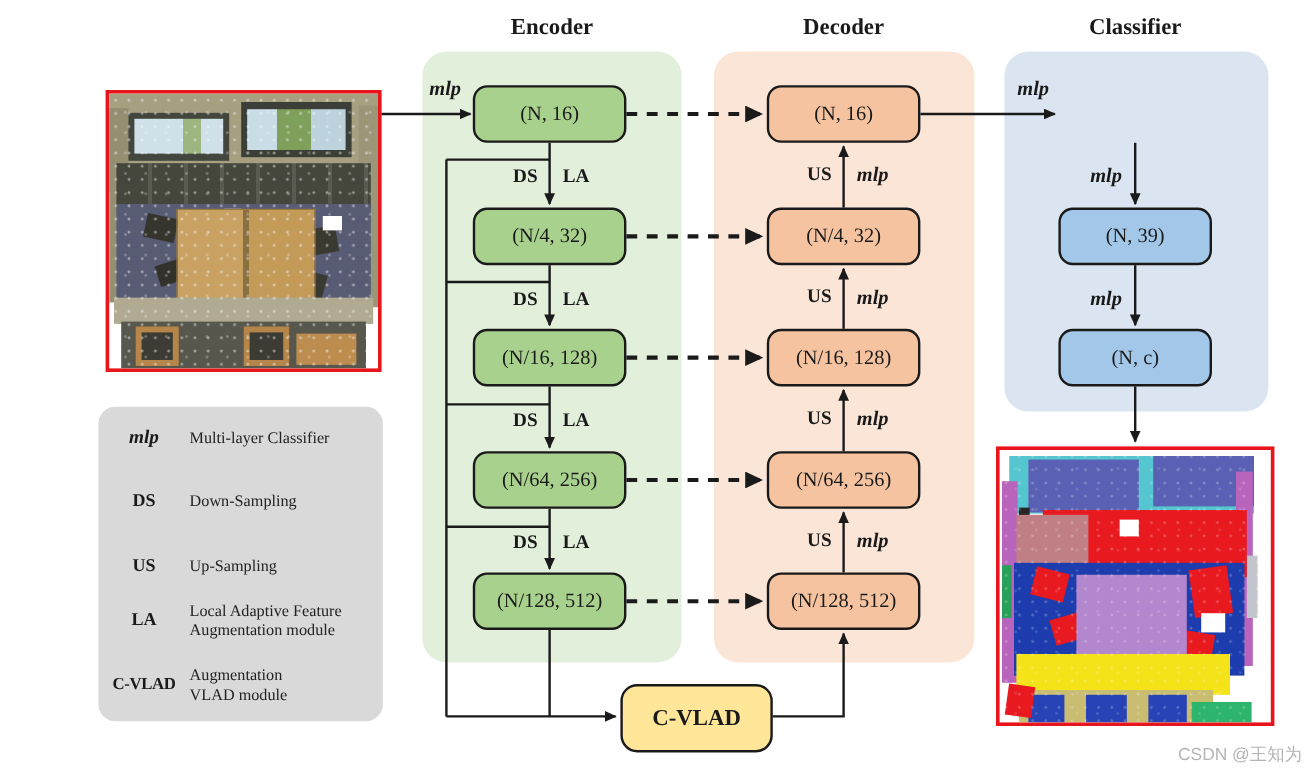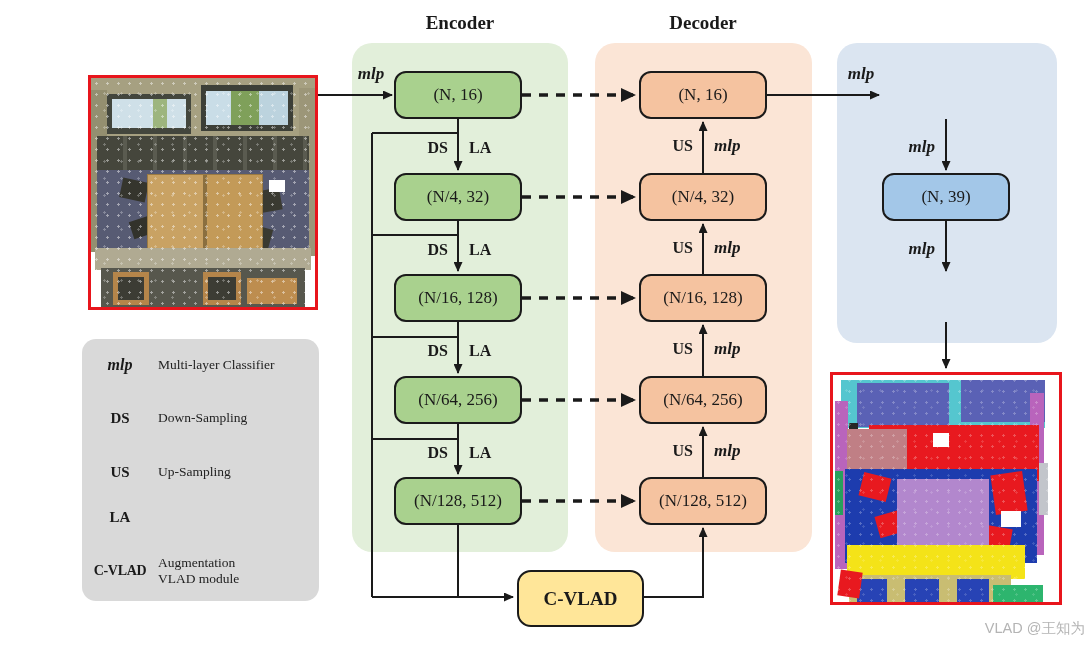--- a/index.html
+++ b/index.html
@@ -42,20 +42,21 @@
   .watermark{position:absolute;right:6px;top:619px;font-family:"Liberation Sans", sans-serif;
              font-size:14.5px;color:#b4b4b4;z-index:9;}
 </style>
 </head>
 <body>
 
 <div class="canvas">
 
   <div class="hdr" style="left:633px;top:12px;width:140px;">Decoder</div>
   <div class="hdr" style="left:390px;top:12px;width:140px;">Encoder</div>
+  <div class="hdr" style="left:876px;top:12px;width:140px;">Classifier</div>
 
   <div class="panel panel-enc" style="left:352px;top:43px;width:216px;height:509px;"></div>
   <div class="panel panel-dec" style="left:595px;top:43px;width:217px;height:509px;"></div>
   <div class="panel panel-cls" style="left:837px;top:43px;width:220px;height:300px;"></div>
 
   <svg class="arrow-layer" width="1091" height="645" viewBox="0 0 1091 645">
     <defs>
       <marker id="ah" viewBox="0 0 10 9" refX="9" refY="4.5" markerWidth="10" markerHeight="9" orient="auto" markerUnits="userSpaceOnUse">
         <path d="M0,0 L10,4.5 L0,9 Z" fill="#1a1a1a"></path>
       </marker>
@@ -101,20 +102,21 @@
   <div class="nodebox box-enc" style="left:394px;top:376px;">(N/64, 256)</div>
   <div class="nodebox box-enc" style="left:394px;top:477px;">(N/128, 512)</div>
 
   <div class="nodebox box-dec" style="left:639px;top:71px;">(N, 16)</div>
   <div class="nodebox box-dec" style="left:639px;top:173px;">(N/4, 32)</div>
   <div class="nodebox box-dec" style="left:639px;top:274px;">(N/16, 128)</div>
   <div class="nodebox box-dec" style="left:639px;top:376px;">(N/64, 256)</div>
   <div class="nodebox box-dec" style="left:639px;top:477px;">(N/128, 512)</div>
 
   <div class="nodebox box-cls" style="left:882px;top:173px;">(N, 39)</div>
+  <div class="nodebox box-cls" style="left:882px;top:274px;">(N, c)</div>
 
   <div class="nodebox box-cvlad" style="left:517px;top:570px;">C-VLAD</div>
 
   <div class="lbl lbl-mlp t-center" style="left:350px;top:64px;width:42px;">mlp</div>
 
   <div class="lbl t-right" style="left:404px;top:139px;width:44px;">DS</div>
   <div class="lbl t-left" style="left:469px;top:139px;width:44px;">LA</div>
   <div class="lbl t-right" style="left:404px;top:241px;width:44px;">DS</div>
   <div class="lbl t-left" style="left:469px;top:241px;width:44px;">LA</div>
   <div class="lbl t-right" style="left:404px;top:342px;width:44px;">DS</div>
@@ -168,20 +170,22 @@
     <div class="legend-row" style="top:61px;height:36px;">
       <div class="legend-key">DS</div>
       <div class="legend-desc">Down-Sampling</div>
     </div>
     <div class="legend-row" style="top:115px;height:36px;">
       <div class="legend-key">US</div>
       <div class="legend-desc">Up-Sampling</div>
     </div>
     <div class="legend-row" style="top:154px;height:48px;">
       <div class="legend-key">LA</div>
+      <div class="legend-desc">Local Adaptive Feature
+Augmentation module</div>
     </div>
     <div class="legend-row" style="top:208px;height:48px;">
       <div class="legend-key key-cvlad">C-VLAD</div>
       <div class="legend-desc">Augmentation
 VLAD module</div>
     </div>
   </div>
 
   <div class="photo" style="left:830px;top:372px;width:232px;height:233px;">
     <div class="abs" style="left:8px;top:5px;width:204px;height:48px;background:#55c6cf;"></div>
@@ -205,15 +209,15 @@
     <div class="abs" style="left:14px;top:170px;width:178px;height:34px;background:#f4e318;"></div>
     <div class="abs" style="left:16px;top:200px;width:162px;height:27px;background:#c9bd72;"></div>
     <div class="abs" style="left:24px;top:204px;width:30px;height:23px;background:#2743b5;"></div>
     <div class="abs" style="left:72px;top:204px;width:34px;height:23px;background:#2743b5;"></div>
     <div class="abs" style="left:124px;top:204px;width:32px;height:23px;background:#2743b5;"></div>
     <div class="abs" style="left:160px;top:210px;width:50px;height:17px;background:#2db56e;"></div>
     <div class="abs" style="left:6px;top:196px;width:22px;height:26px;background:#e8191f;transform:rotate(8deg);"></div>
     <div class="speckle" style="opacity:.28;"></div>
   </div>
 
-  <div class="watermark">VLAD @王知为</div>
+  <div class="watermark">CSDN @王知为</div>
 
 </div>
 
 </body></html>

